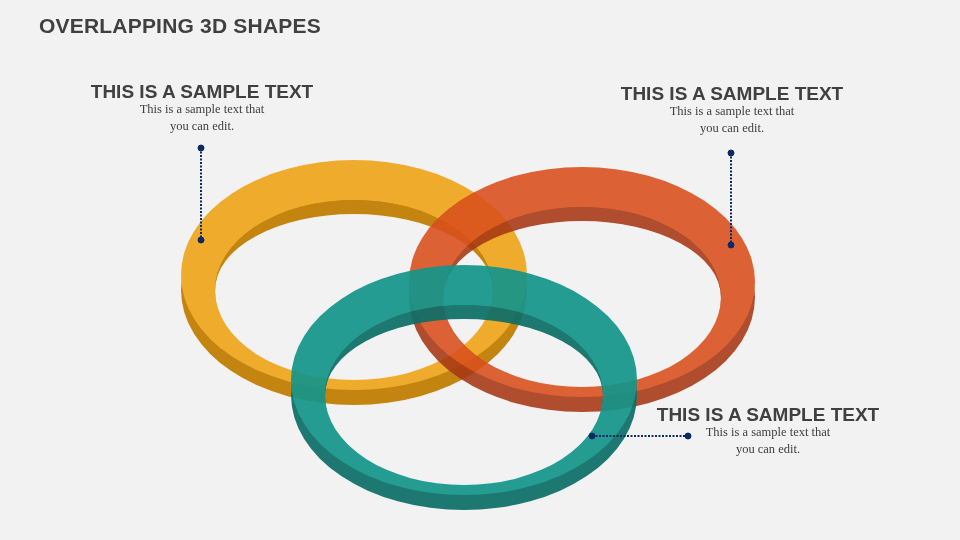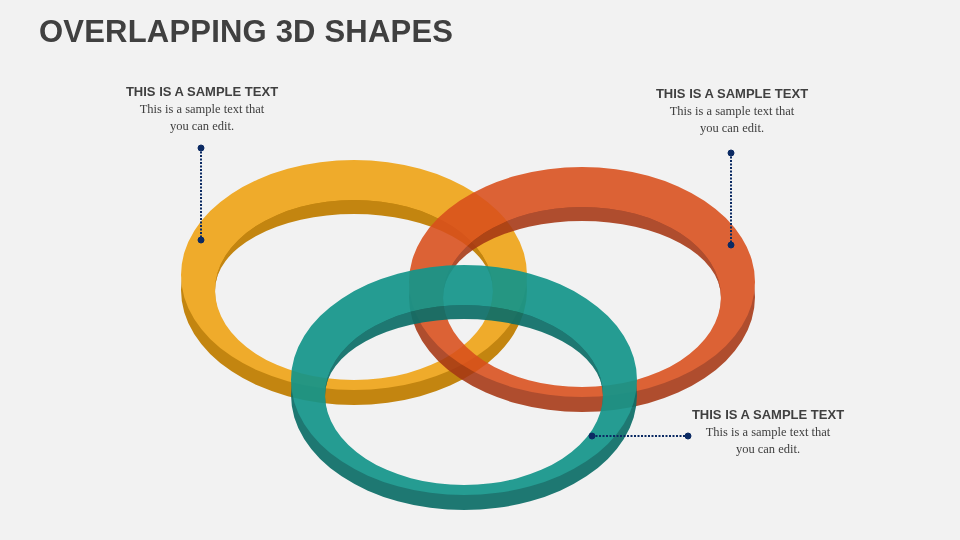--- a/index.html
+++ b/index.html
@@ -4,26 +4,26 @@
 <style>
   html, body { margin: 0; padding: 0; }
   body {
     width: 960px; height: 540px; overflow: hidden;
     background: #f2f2f2;
     font-family: "Liberation Sans", "DejaVu Sans", sans-serif;
     position: relative;
   }
   .title {
     position: absolute; left: 39px; top: 14px;
-    font-size: 31px; font-weight: bold; color: #404040;
+    font-size: 21px; font-weight: bold; color: #404040;
     letter-spacing: 0.2px;
     text-align: center;
   }
   .callout { position: absolute; text-align: center; color: #404040; width: 230px; }
-  .callout .head { font-size: 13px; font-weight: bold; line-height: 18px; }
+  .callout .head { font-size: 19px; font-weight: bold; line-height: 18px; }
   .callout .body { font-size: 12.5px; line-height: 17px; font-family: Liberation Serif, serif; }
   #callout-1 { left: 87px; top: 83px; }
   #callout-2 { left: 617px; top: 85px; }
   #callout-3 { left: 653px; top: 406px; }
   svg.diagram { position: absolute; left: 0; top: 0; }
 </style>
 </head>
 <body>
 
 <div class="title">OVERLAPPING 3D SHAPES</div>

